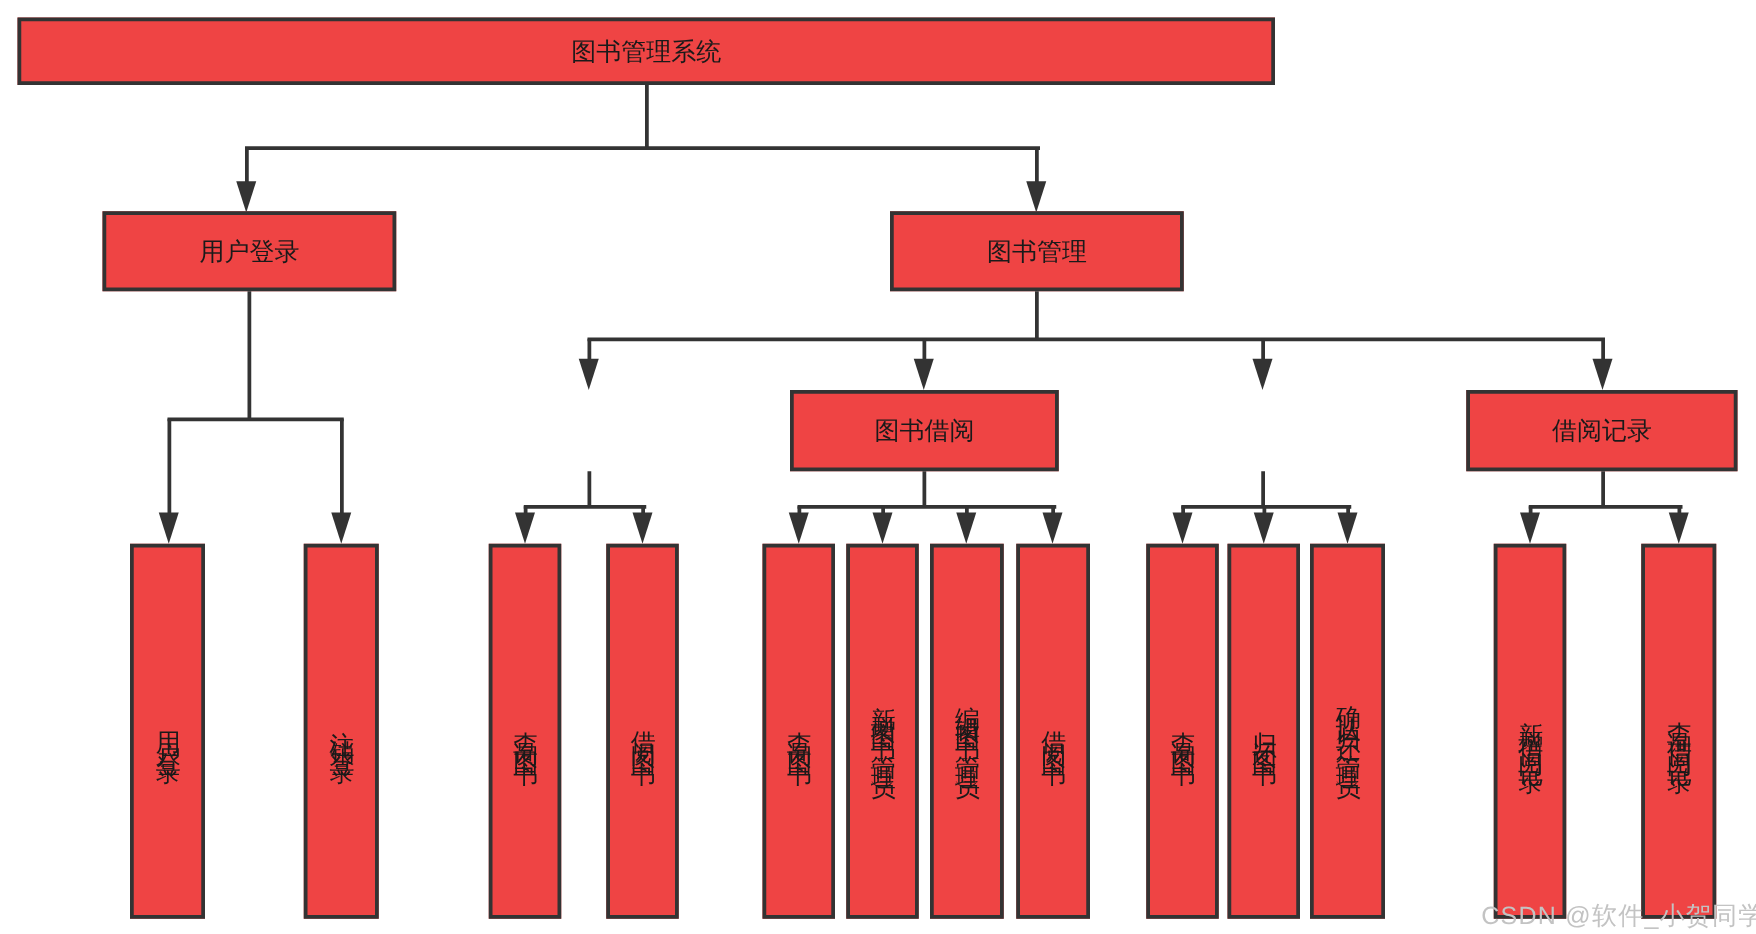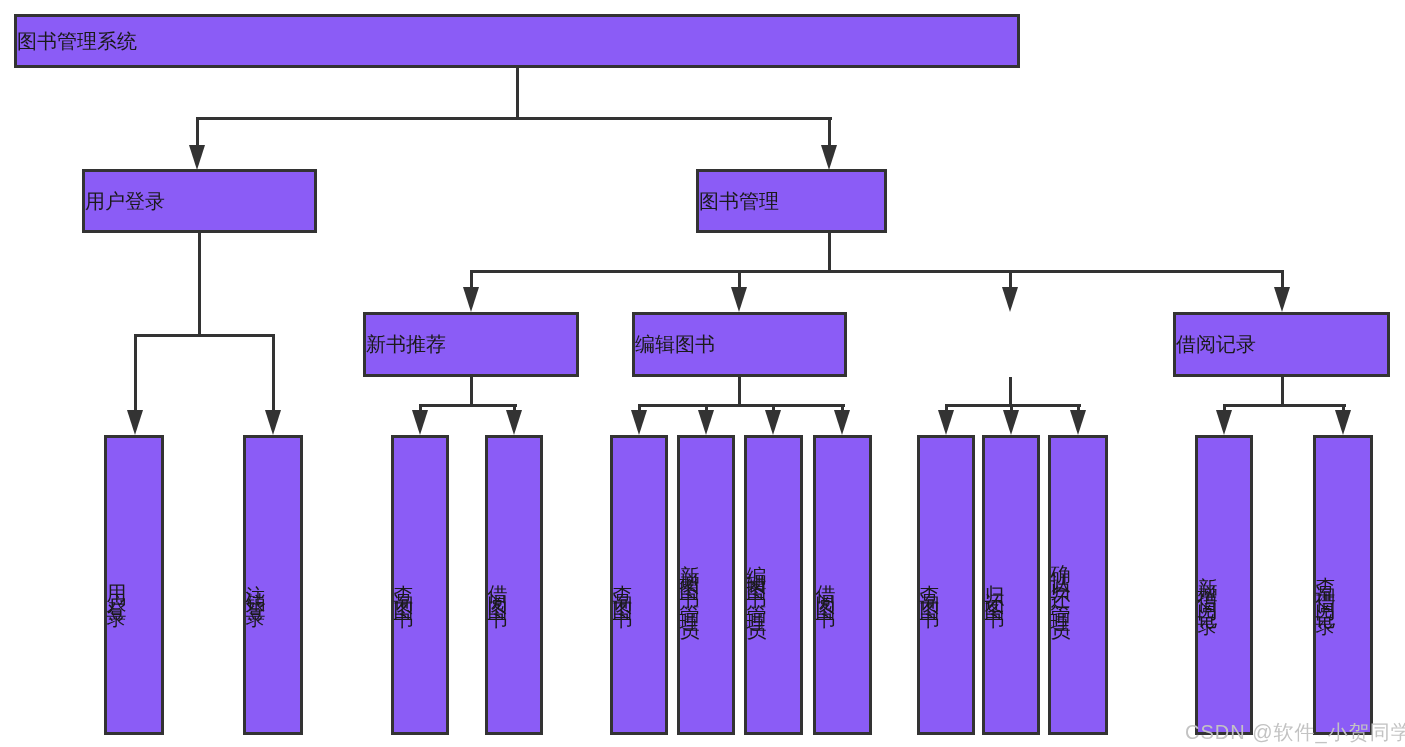--- a/index.html
+++ b/index.html
@@ -13,23 +13,24 @@
     width:1405px;height:747px;
     background:var(--bg);
     font-family:"Liberation Sans", sans-serif;
     color:var(--text);
     overflow:hidden;
   }
   .node{
     position:absolute;
     box-sizing:border-box;
     border:3px solid var(--line);
-    background:#8b5cf6;
+    background:#ef4444;
     display:flex;
     align-items:center;
+    justify-content:center;
     font-size:20px;
     color:var(--text);
     text-align:center;
   }
   .vnode .vlabel{
     writing-mode:vertical-rl;
     text-orientation:mixed;
     letter-spacing:8px;
     line-height:1;
     font-size:20px;
@@ -65,21 +66,21 @@
   <div class="vline" style="left:515.5px;top:68px;height:50px;"></div>
   <div class="hline" style="left:195.5px;top:116.5px;width:636px;"></div>
   <div class="vline" style="left:195.5px;top:118px;height:28px;"></div>
   <div class="arrow-down" style="left:189px;top:145px;"></div>
   <div class="vline" style="left:827.5px;top:118px;height:28px;"></div>
   <div class="arrow-down" style="left:821px;top:145px;"></div>
 
   <div class="node" style="left:82px;top:169px;width:235px;height:64px;">
     <span>用户登录</span>
   </div>
-  <div class="node" style="left:696px;top:169px;width:191px;height:64px;">
+  <div class="node" style="left:712px;top:169px;width:235px;height:64px;">
     <span>图书管理</span>
   </div>
 
   <div class="vline" style="left:198px;top:233px;height:102px;"></div>
   <div class="hline" style="left:133.5px;top:333.5px;width:141px;"></div>
   <div class="vline" style="left:133.5px;top:335px;height:76px;"></div>
   <div class="arrow-down" style="left:127px;top:410px;"></div>
   <div class="vline" style="left:271.5px;top:335px;height:76px;"></div>
   <div class="arrow-down" style="left:265px;top:410px;"></div>
 
@@ -87,25 +88,22 @@
   <div class="hline" style="left:469.5px;top:269.5px;width:814px;"></div>
   <div class="vline" style="left:469.5px;top:271px;height:18px;"></div>
   <div class="arrow-down" style="left:463px;top:287px;"></div>
   <div class="vline" style="left:737.5px;top:271px;height:18px;"></div>
   <div class="arrow-down" style="left:731px;top:287px;"></div>
   <div class="vline" style="left:1008.5px;top:271px;height:18px;"></div>
   <div class="arrow-down" style="left:1002px;top:287px;"></div>
   <div class="vline" style="left:1280.5px;top:271px;height:18px;"></div>
   <div class="arrow-down" style="left:1274px;top:287px;"></div>
 
-  <div class="node" style="left:363px;top:312px;width:216px;height:65px;">
-    <span>新书推荐</span>
-  </div>
   <div class="node" style="left:632px;top:312px;width:215px;height:65px;">
-    <span>编辑图书</span>
+    <span>图书借阅</span>
   </div>
   <div class="node" style="left:1173px;top:312px;width:217px;height:65px;">
     <span>借阅记录</span>
   </div>
 
   <div class="vline" style="left:469.5px;top:377px;height:28px;"></div>
   <div class="hline" style="left:418.5px;top:403.5px;width:98px;"></div>
   <div class="vline" style="left:418.5px;top:405px;height:7px;"></div>
   <div class="arrow-down" style="left:412px;top:410px;"></div>
   <div class="vline" style="left:512.5px;top:405px;height:7px;"></div>

